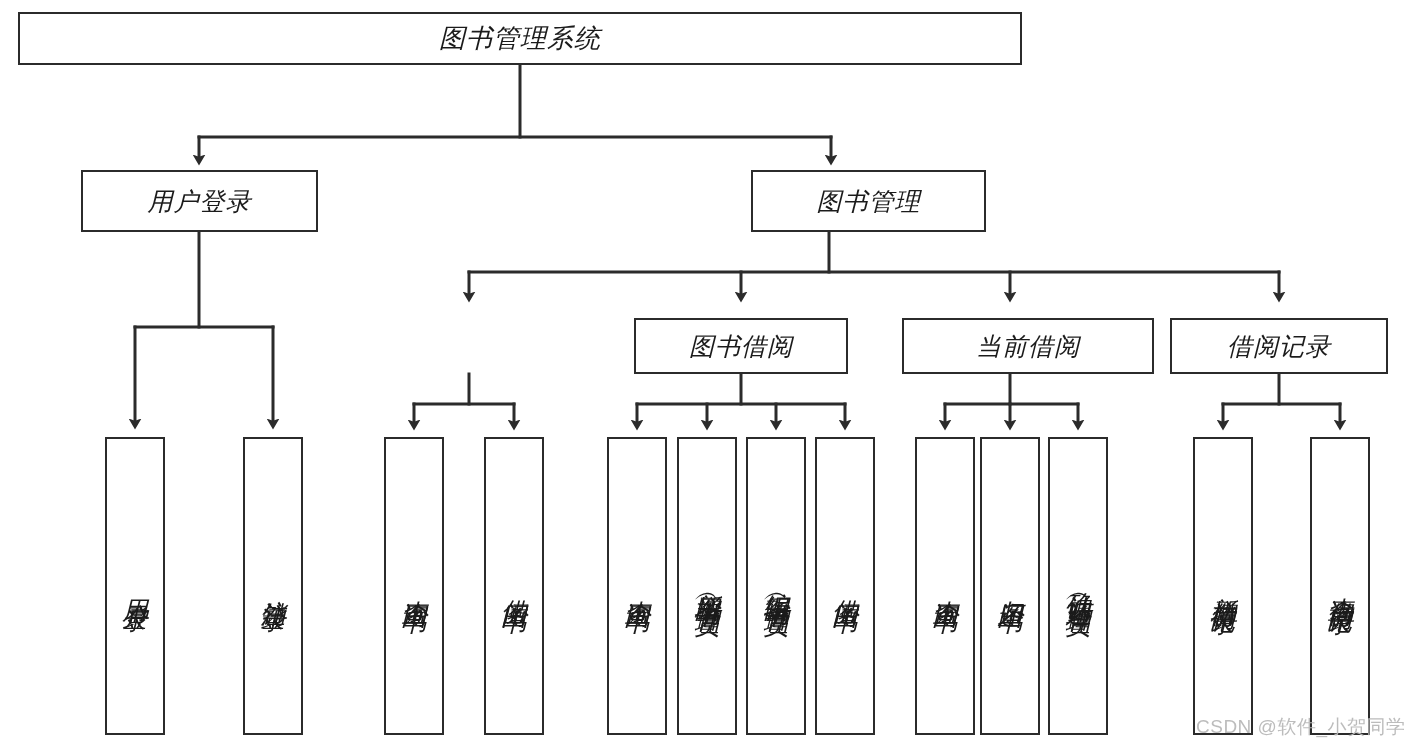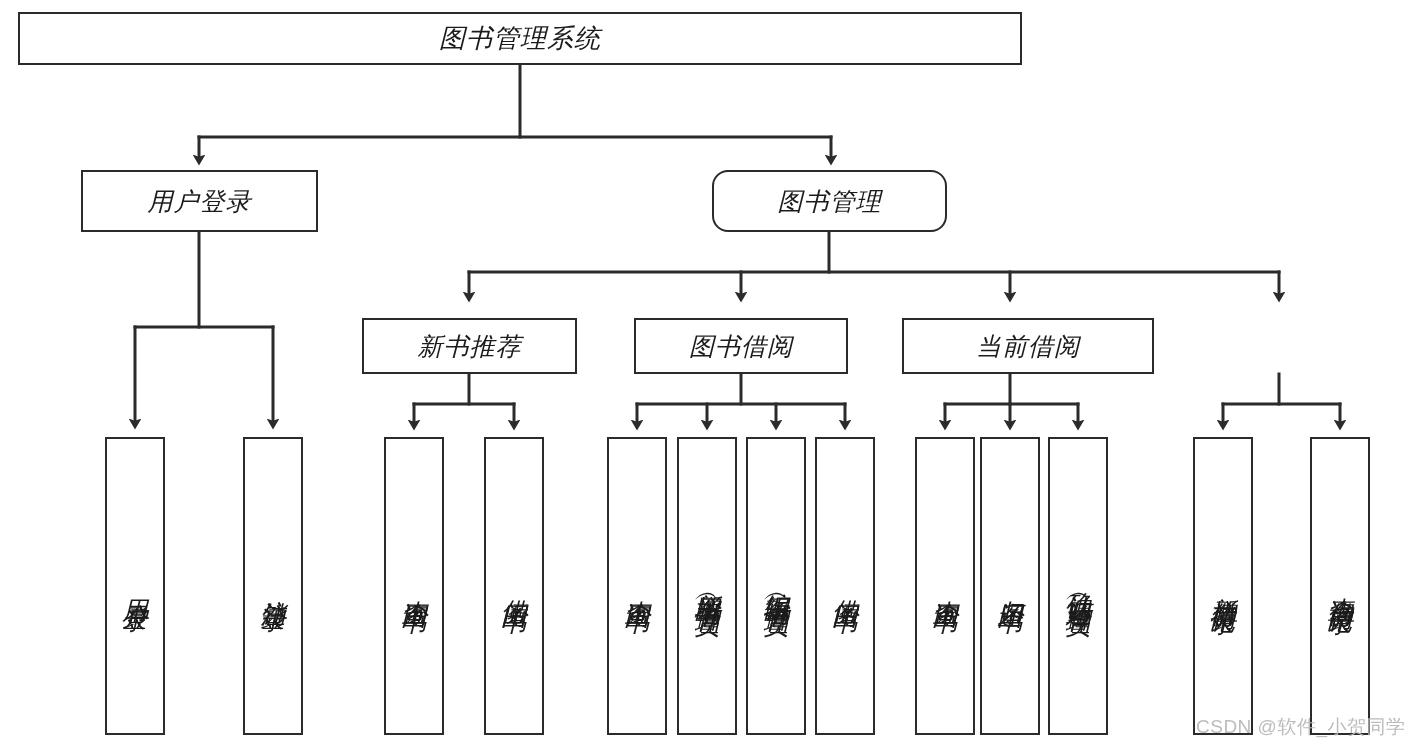--- a/index.html
+++ b/index.html
@@ -127,36 +127,36 @@
   </svg>
 
   <div class="node root horizontal" style="left:18px;top:12px;width:1004px;height:53px;">
     <span class="label">图书管理系统</span>
   </div>
 
   <div class="node horizontal" style="left:81px;top:170px;width:237px;height:62px;">
     <span class="label">用户登录</span>
   </div>
 
-  <div class="node horizontal" style="left:712px;top:170px;width:235px;height:62px;border-radius:16px;">
+  <div class="node horizontal" style="left:751px;top:170px;width:235px;height:62px;">
     <span class="label">图书管理</span>
   </div>
 
-  <div class="node horizontal" style="left:362px;top:318px;width:215px;height:56px;">
-    <span class="label">新书推荐</span>
-  </div>
 
   <div class="node horizontal" style="left:634px;top:318px;width:214px;height:56px;justify-content:center;">
     <span class="label">图书借阅</span>
   </div>
 
   <div class="node horizontal" style="left:902px;top:318px;width:252px;height:56px;">
     <span class="label">当前借阅</span>
   </div>
 
+  <div class="node horizontal" style="left:1170px;top:318px;width:218px;height:56px;">
+    <span class="label">借阅记录</span>
+  </div>
 
   <div class="node vertical" style="left:105px;top:437px;width:60px;height:298px;">
     <span class="label">用户登录</span>
   </div>
 
   <div class="node vertical" style="left:243px;top:437px;width:60px;height:298px;">
     <span class="label">注销登录</span>
   </div>
 
   <div class="node vertical" style="left:384px;top:437px;width:60px;height:298px;">

